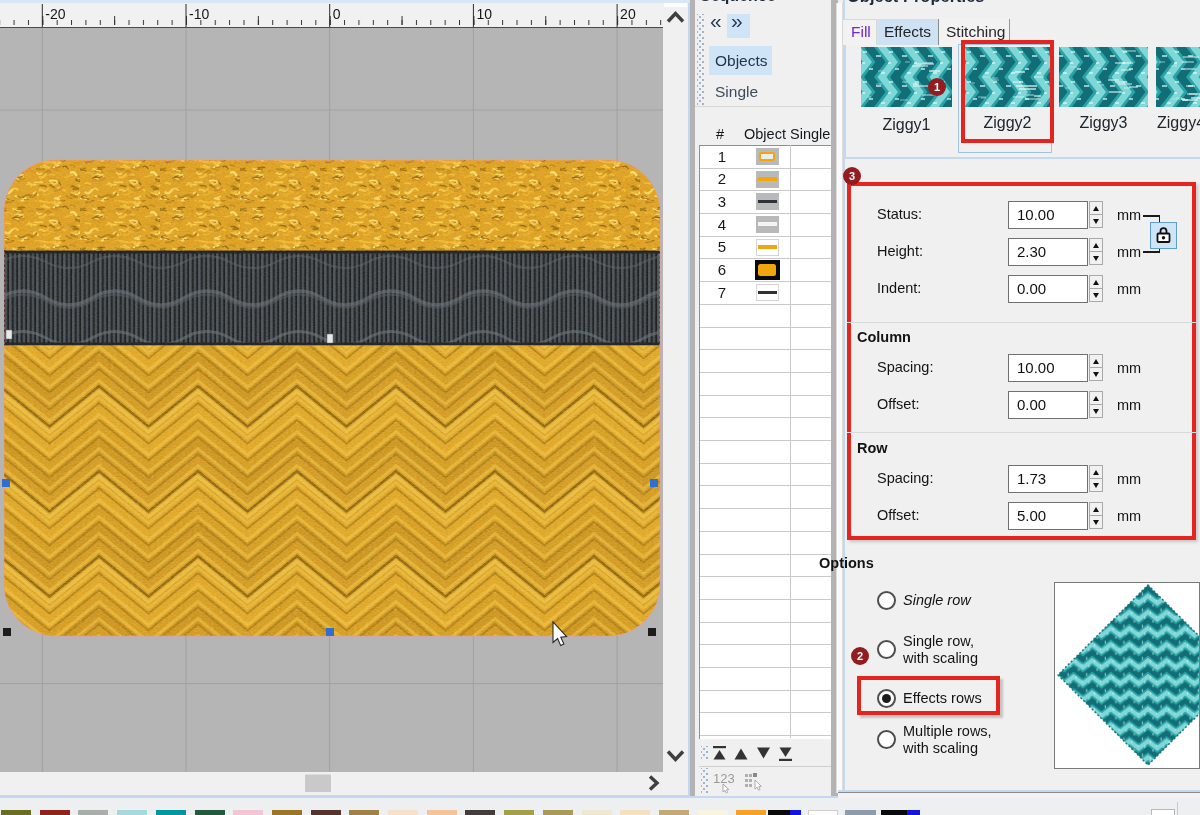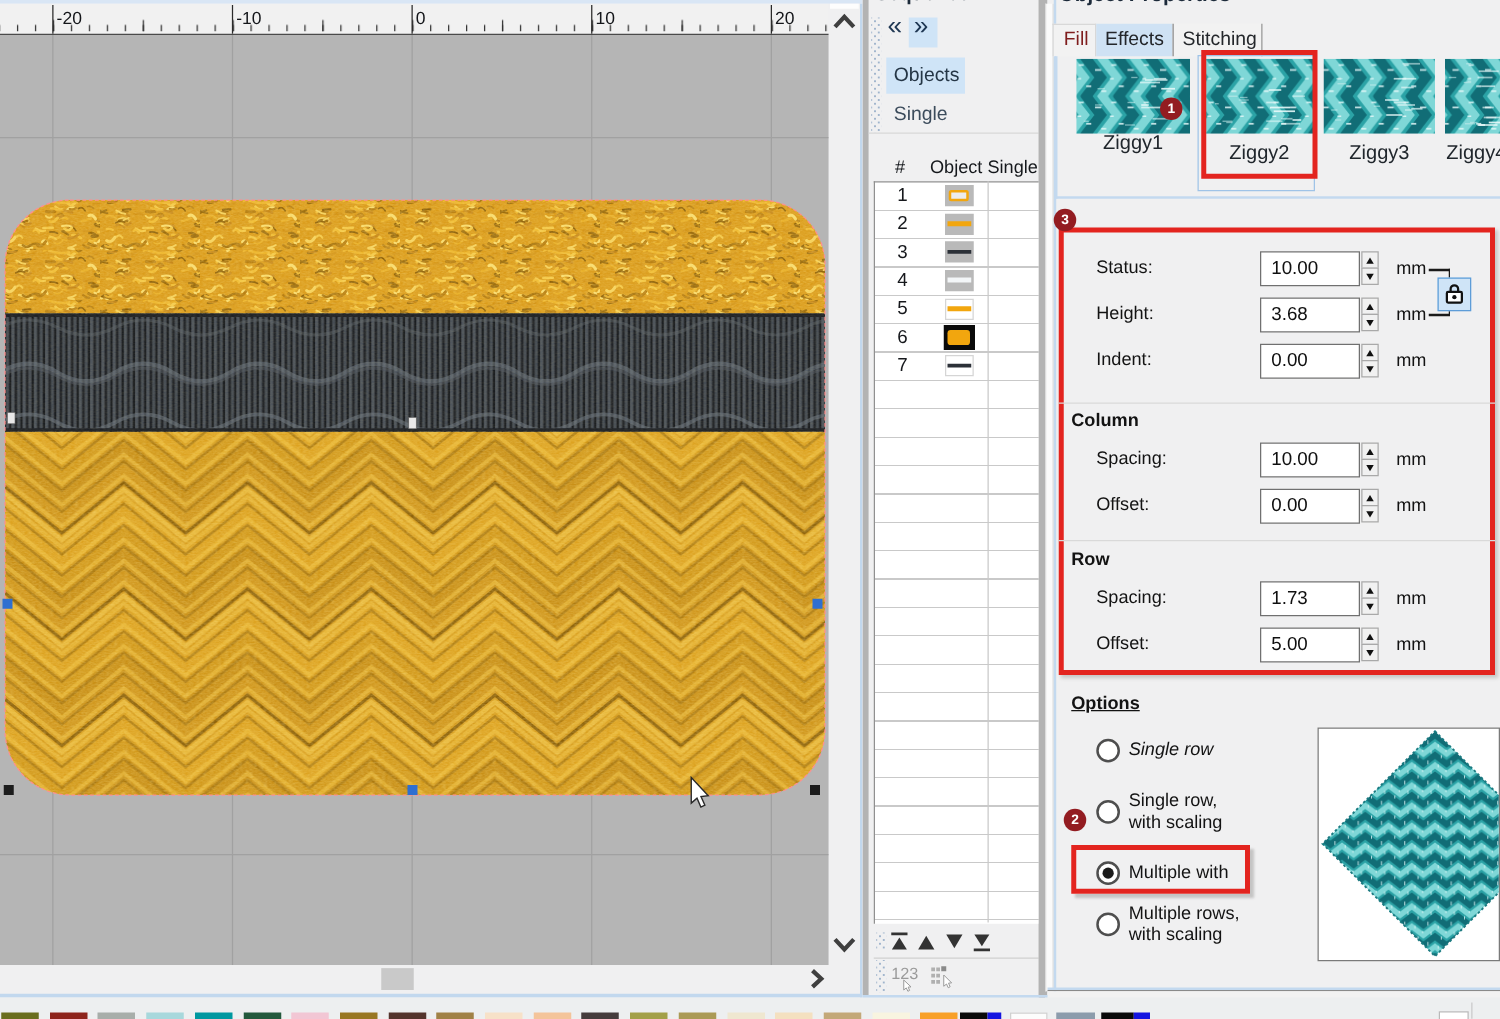--- a/index.html
+++ b/index.html
@@ -323,21 +323,21 @@
 <div class="abs" style="left:831px;top:0;width:5px;height:798px;background:#b3b3b3;"></div>
 <div class="abs" style="left:836px;top:3px;width:7px;height:790px;background:#fafafa;border-left:1px solid #dcdcdc;border-right:1px solid #dcdcdc;box-sizing:border-box;"></div>
 <div class="abs" style="left:845px;top:0;width:220px;height:7px;overflow:hidden;">
     <div style="position:absolute;top:-13px;left:2px;font-size:16.5px;font-weight:bold;color:#1c2a3a;">Object Properties</div>
   </div>
 <div class="abs" style="left:843px;top:0;width:2px;height:795px;background:#c3d9ef;"></div>
 <div class="abs" style="left:842px;top:19px;width:35px;height:26px;background:#f2f2f2;border:1px solid #d8d8d8;border-bottom:none;box-sizing:border-box;"></div>
 <div class="abs" style="left:877px;top:19px;width:61px;height:26px;background:#cfe2f4;"></div>
 <div class="abs" style="left:938px;top:19px;width:72px;height:26px;background:#f2f2f2;border-right:1.5px solid #979797;box-sizing:border-box;"></div>
 <div class="abs" style="left:937.5px;top:19px;width:1.5px;height:26px;background:#8c8c8c;"></div>
-<div class="abs" style="left:851px;top:23px;font-size:15.5px;color:#7f1d1d;">Fill</div>
+<div class="abs" style="left:851px;top:23px;font-size:15.5px;color:#6d28d9;">Fill</div>
 <div class="abs" style="left:884px;top:23px;font-size:15.5px;color:#23262a;">Effects</div>
 <div class="abs" style="left:946px;top:23px;font-size:15.5px;color:#23262a;">Stitching</div>
 <div class="abs" style="left:844px;top:45px;width:2px;height:114px;background:#c3d9ef;"></div>
 <div class="abs" style="left:844px;top:157px;width:356px;height:2px;background:#c3d9ef;"></div>
 <svg class="abs" style="left:861px;top:47px;" width="339" height="60" xmlns="http://www.w3.org/2000/svg">
     <defs>
       <pattern id="pteal" width="26" height="30" patternUnits="userSpaceOnUse">
         <rect width="26" height="30" fill="#2ba3a6"></rect>
         <path d="M6.5,-2 L19.5,15 L6.5,32" stroke="#116d76" stroke-width="8" fill="none"></path>
         <path d="M-6.5,-2 L6.5,15 L-6.5,32" stroke="#7fd7d7" stroke-width="7" fill="none"></path>
@@ -403,42 +403,42 @@
     <path d="M330,51 h9" stroke="#eafafa" stroke-width="1.4" opacity="0.88"></path>
     <path d="M322,53 h15" stroke="#eafafa" stroke-width="1.4" opacity="0.83"></path>
     <path d="M325,39 h9" stroke="#eafafa" stroke-width="1.4" opacity="0.64"></path>
     <path d="M298,15 h6" stroke="#cdeeee" stroke-width="1.1" opacity="0.55"></path>
     <path d="M313,18 h3" stroke="#cdeeee" stroke-width="1.1" opacity="0.55"></path>
     <path d="M311,52 h8" stroke="#cdeeee" stroke-width="1.1" opacity="0.55"></path>
     <path d="M315,51 h6" stroke="#cdeeee" stroke-width="1.1" opacity="0.55"></path>
     <path d="M312,4 h4" stroke="#cdeeee" stroke-width="1.1" opacity="0.55"></path>
     <path d="M310,19 h6" stroke="#cdeeee" stroke-width="1.1" opacity="0.55"></path>
   </svg>
-<div class="abs" style="left:861px;top:106px;width:91px;text-align:center;font-size:16px;color:#20262c;">Ziggy1</div>
+<div class="abs" style="left:861px;top:116px;width:91px;text-align:center;font-size:16px;color:#20262c;">Ziggy1</div>
 <div class="abs" style="left:963px;top:114px;width:89px;text-align:center;font-size:16px;color:#20262c;">Ziggy2</div>
 <div class="abs" style="left:1059px;top:114px;width:89px;text-align:center;font-size:16px;color:#20262c;">Ziggy3</div>
 <div class="abs" style="left:1157px;top:114px;width:43px;overflow:hidden;font-size:16px;color:#20262c;">Ziggy4</div>
 <div class="abs" style="left:958px;top:44px;width:94px;height:109px;border:1px solid #9fc3e7;box-sizing:border-box;"></div>
 <div class="redbox" style="left:961px;top:40px;width:93px;height:103px;"></div>
 <div class="badge" style="left:928px;top:78px;">1</div>
 <div class="redbox" style="left:847px;top:182px;width:349px;height:358px;box-shadow:2px 2px 3px #c6c6c6;"></div>
 <div class="badge" style="left:843px;top:167px;">3</div>
 <div class="lbl" style="left:877px;top:206.0px;">Status:</div>
 <div class="inp" style="left:1008px;top:201.0px;">10.00</div>
 <div class="spin" style="left:1089px;top:201.0px;">
     <div class="u">
       <div class="tri-u"></div>
     </div>
     <div class="d">
       <div class="tri-d"></div>
     </div>
   </div>
 <div class="lbl" style="left:1117px;top:207.0px;">mm</div>
 <div class="lbl" style="left:877px;top:243.0px;">Height:</div>
-<div class="inp" style="left:1008px;top:238.0px;">3.68</div>
+<div class="inp" style="left:1008px;top:238.0px;">2.30</div>
 <div class="spin" style="left:1089px;top:238.0px;">
     <div class="u">
       <div class="tri-u"></div>
     </div>
     <div class="d">
       <div class="tri-d"></div>
     </div>
   </div>
 <div class="lbl" style="left:1117px;top:244.0px;">mm</div>
 <div class="lbl" style="left:877px;top:280.0px;">Indent:</div>
@@ -503,31 +503,31 @@
 <div class="abs" style="left:1150px;top:222px;width:27px;height:27px;background:#cfe4f7;border:1.5px solid #5e9dd8;box-sizing:border-box;"></div>
 <svg class="abs" style="left:1155px;top:226px;" width="17" height="18" xmlns="http://www.w3.org/2000/svg">
     <rect x="2.5" y="7.5" width="12" height="8.5" fill="#fff" stroke="#111" stroke-width="1.8" rx="1"></rect>
     <path d="M5.5,7.5 V5.2 a3,3 0 0 1 6,0 V7.5" fill="none" stroke="#111" stroke-width="1.8"></path>
     <circle cx="8.5" cy="11.7" r="1.7" fill="#111"></circle>
   </svg>
 <div class="abs" style="left:847px;top:322px;width:349px;height:1px;background:#d9d9d9;"></div>
 <div class="abs" style="left:847px;top:432px;width:349px;height:1px;background:#d9d9d9;"></div>
 <div class="lbl bold" style="left:857px;top:329px;text-align:center;">Column</div>
 <div class="lbl bold" style="left:857px;top:440px;">Row</div>
-<div class="lbl bold" style="left:857px;top:555px;text-decoration:underline;">Options</div>
+<div class="lbl bold" style="left:819px;top:555px;">Options</div>
 <div class="radio" style="left:877px;top:591px;"></div>
 <div class="lbl" style="left:903px;top:592px;font-style:italic;">Single row</div>
 <div class="radio" style="left:877px;top:640px;"></div>
 <div class="lbl" style="left:903px;top:633px;line-height:16.5px;">Single row,<br>with scaling</div>
 <div class="badge" style="left:851px;top:647px;">2</div>
 <div class="redbox" style="left:857px;top:676px;width:143px;height:39px;box-shadow:3px 3px 2px #c4c4c4;"></div>
 <div class="radio" style="left:877px;top:689px;">
     <div class="dot"></div>
   </div>
-<div class="lbl" style="left:903px;top:690px;">Multiple with</div>
+<div class="lbl" style="left:903px;top:690px;">Effects rows</div>
 <div class="radio" style="left:877px;top:729.5px;"></div>
 <div class="lbl" style="left:903px;top:723px;line-height:16.5px;">Multiple rows,<br>with scaling</div>
 <div class="abs" style="left:1054px;top:582px;width:146px;height:187px;background:#fff;border:1px solid #7a7a7a;box-sizing:border-box;"></div>
 <svg class="abs" style="left:1055px;top:583px;" width="144" height="185" xmlns="http://www.w3.org/2000/svg">
     <defs>
       <pattern id="pteal2" width="26" height="30" patternUnits="userSpaceOnUse" patternTransform="rotate(90) scale(0.62)">
         <rect width="26" height="30" fill="#2ba3a6"></rect>
         <path d="M6.5,-2 L19.5,15 L6.5,32" stroke="#116d76" stroke-width="8" fill="none"></path>
         <path d="M-6.5,-2 L6.5,15 L-6.5,32" stroke="#7fd7d7" stroke-width="7" fill="none"></path>
         <path d="M19.5,-2 L32.5,15 L19.5,32" stroke="#7fd7d7" stroke-width="7" fill="none"></path>

